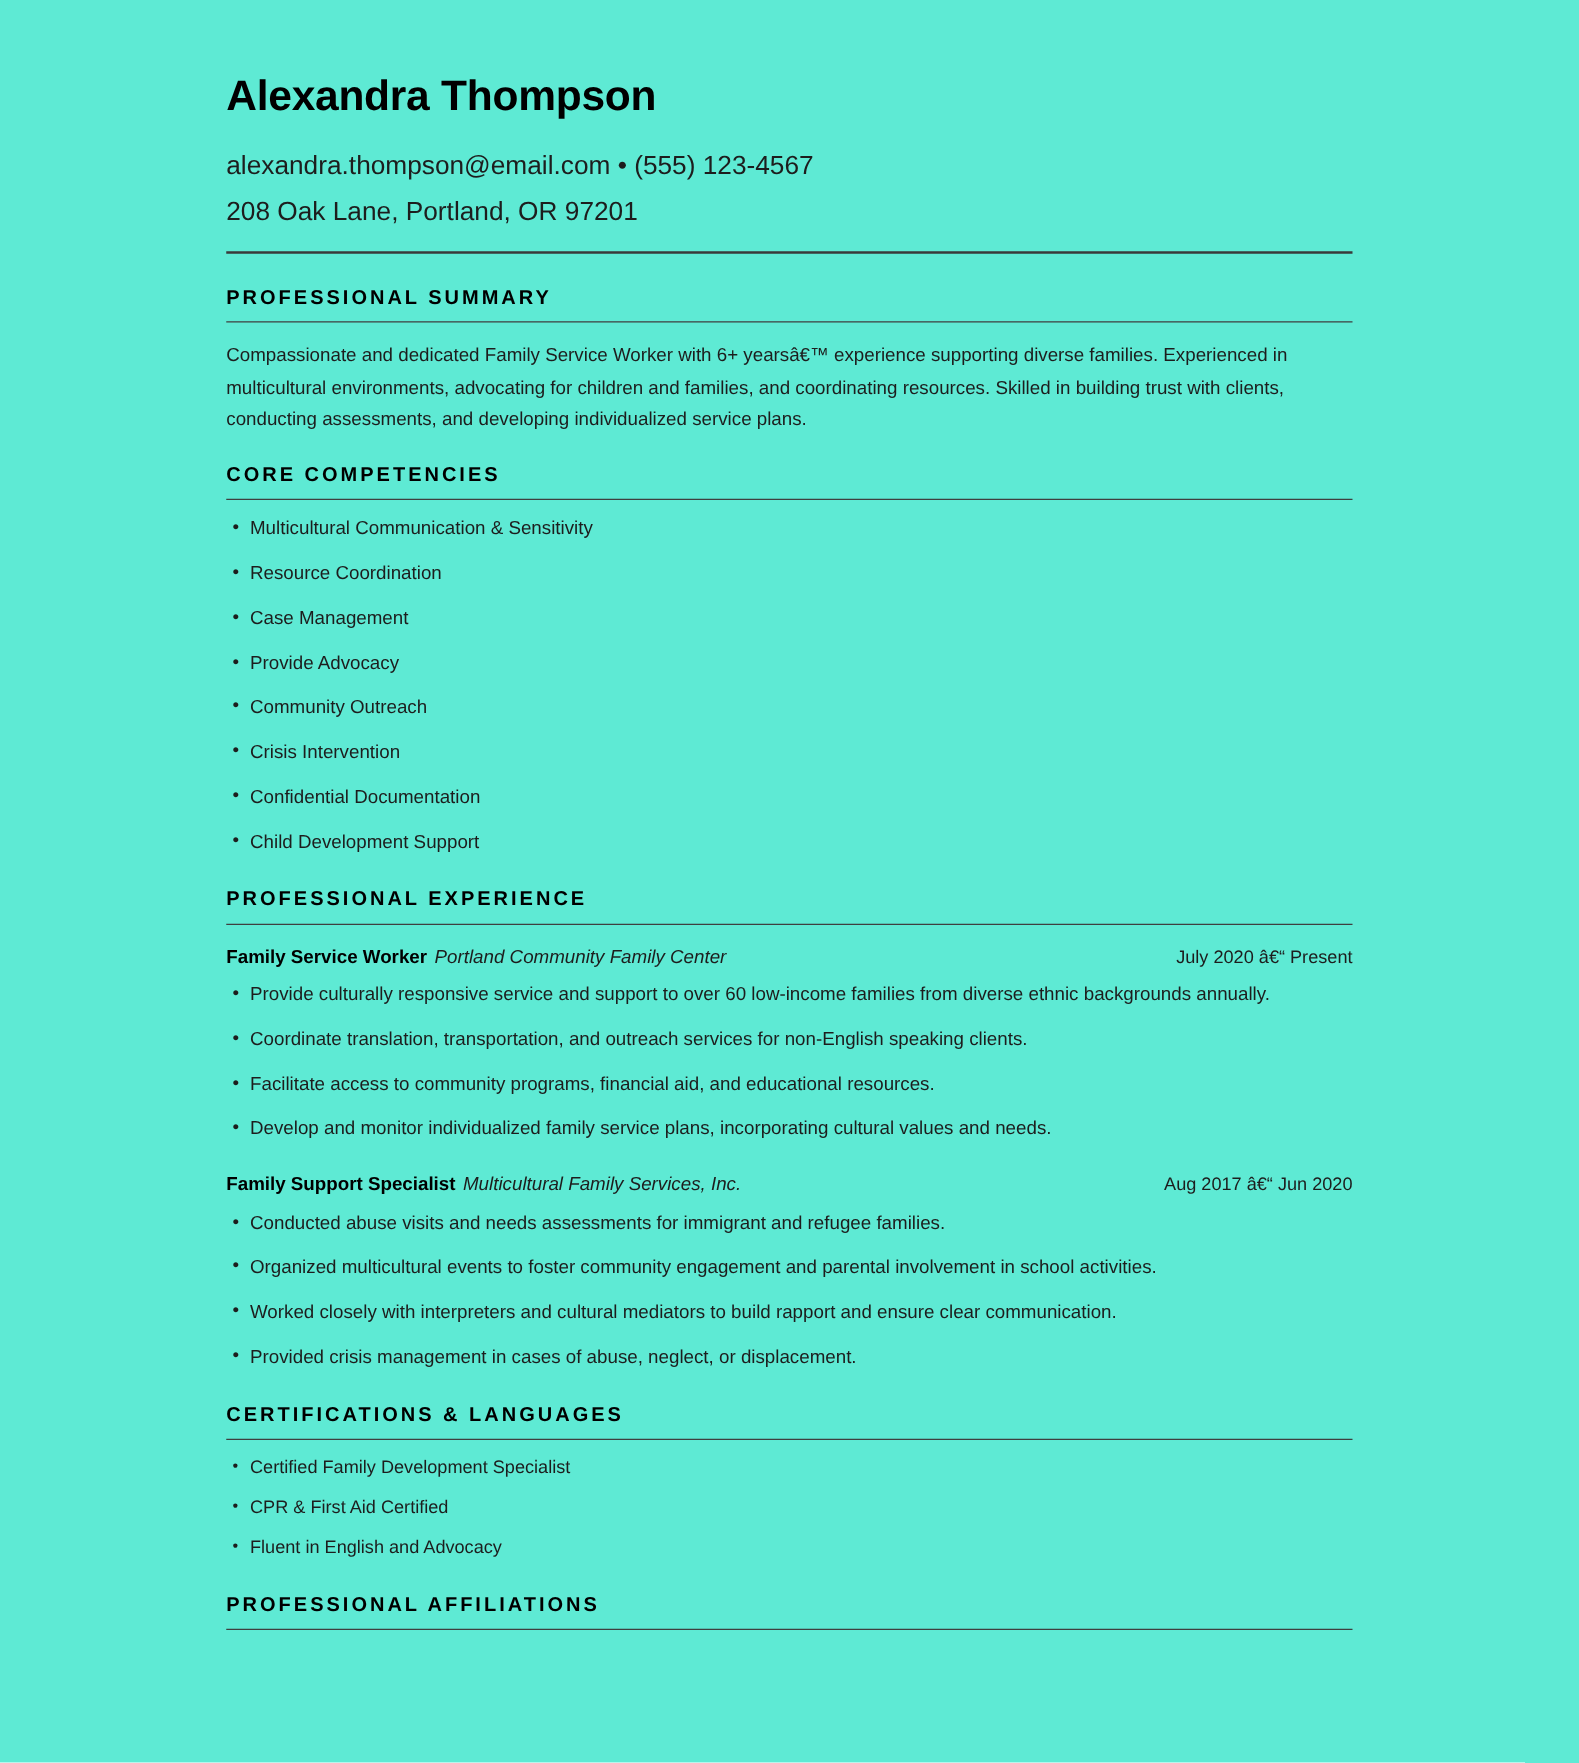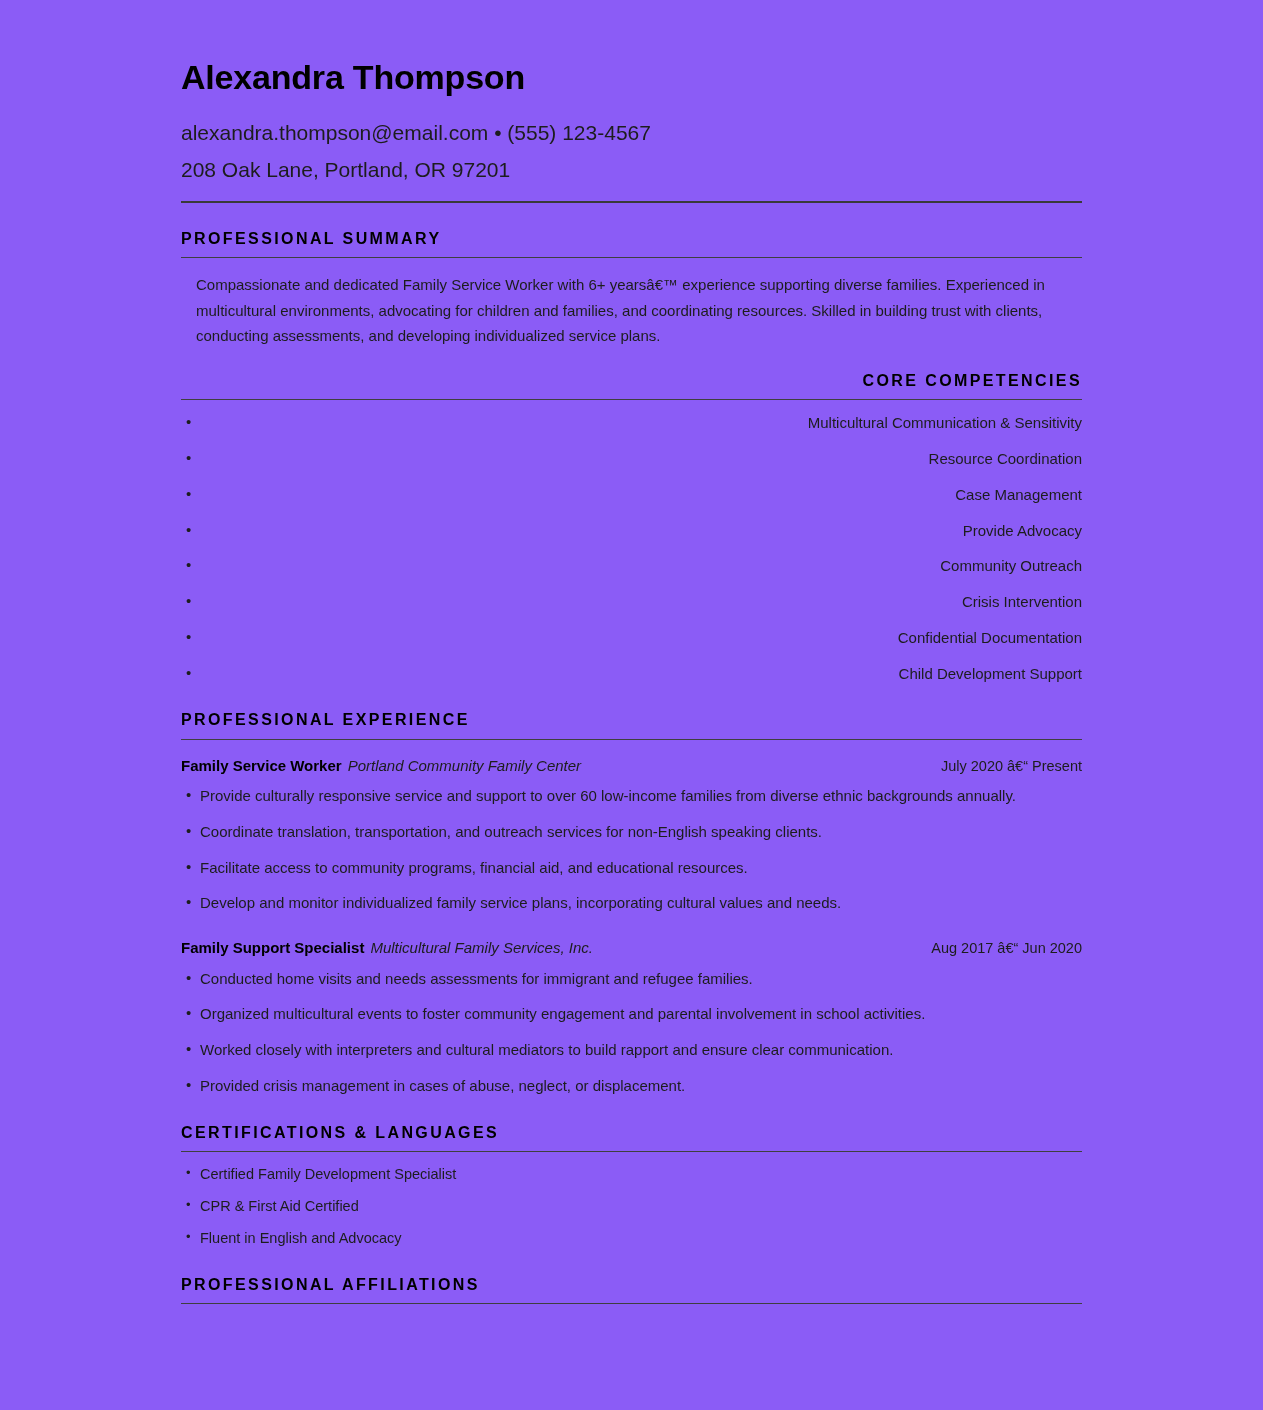--- a/index.html
+++ b/index.html
@@ -10,21 +10,21 @@
   }
   body {
     font-family: "Liberation Sans", sans-serif;
     color: #1a1a1a;
     -webkit-font-smoothing: antialiased;
   }
   .page {
     position: relative;
     width: 1263px;
     height: 1410px;
-    background: #8b5cf6;
+    background: #5eead4;
     overflow: hidden;
     box-sizing: border-box;
   }
   .sheet {
     position: absolute;
     left: 181px;
     top: 0;
     width: 901px;
   }
 
@@ -51,21 +51,20 @@
     border-top: 2px solid #3a3a3a;
     margin-top: 12px;
   }
 
   
   .section {
     margin-top: 26px;
   }
   .section.tight {
     margin-top: 22px;
-    text-align: right;
   }
   .section-heading {
     font-size: 16px;
     font-weight: bold;
     letter-spacing: 2.4px;
     color: #000000;
     text-transform: uppercase;
     margin: 0;
     line-height: 1.2;
   }
@@ -74,21 +73,20 @@
     margin-top: 9px;
   }
 
   
   .summary-text {
     font-size: 15px;
     line-height: 1.72;
     color: #1d1d1d;
     margin-top: 14px;
     text-align: left;
-    margin-left: 15px;
   }
 
   
   ul.bullets {
     list-style: none;
     margin: 0;
     padding: 0;
     margin-top: 12px;
   }
   ul.bullets li {
@@ -209,21 +207,21 @@
               <li>Facilitate access to community programs, financial aid, and educational resources.</li>
               <li>Develop and monitor individualized family service plans, incorporating cultural values and needs.</li>
             </ul>
           </div>
           <div class="entry">
             <div class="entry-head">
               <div class="entry-left"><span class="entry-title">Family Support Specialist</span><span class="entry-org">Multicultural Family Services, Inc.</span></div>
               <div class="entry-date">Aug 2017 â€“ Jun 2020</div>
             </div>
             <ul class="bullets">
-              <li>Conducted home visits and needs assessments for immigrant and refugee families.</li>
+              <li>Conducted abuse visits and needs assessments for immigrant and refugee families.</li>
               <li>Organized multicultural events to foster community engagement and parental involvement in school activities.</li>
               <li>Worked closely with interpreters and cultural mediators to build rapport and ensure clear communication.</li>
               <li>Provided crisis management in cases of abuse, neglect, or displacement.</li>
             </ul>
           </div>
         </div>
     </div>
 
 
     <div class="section">

